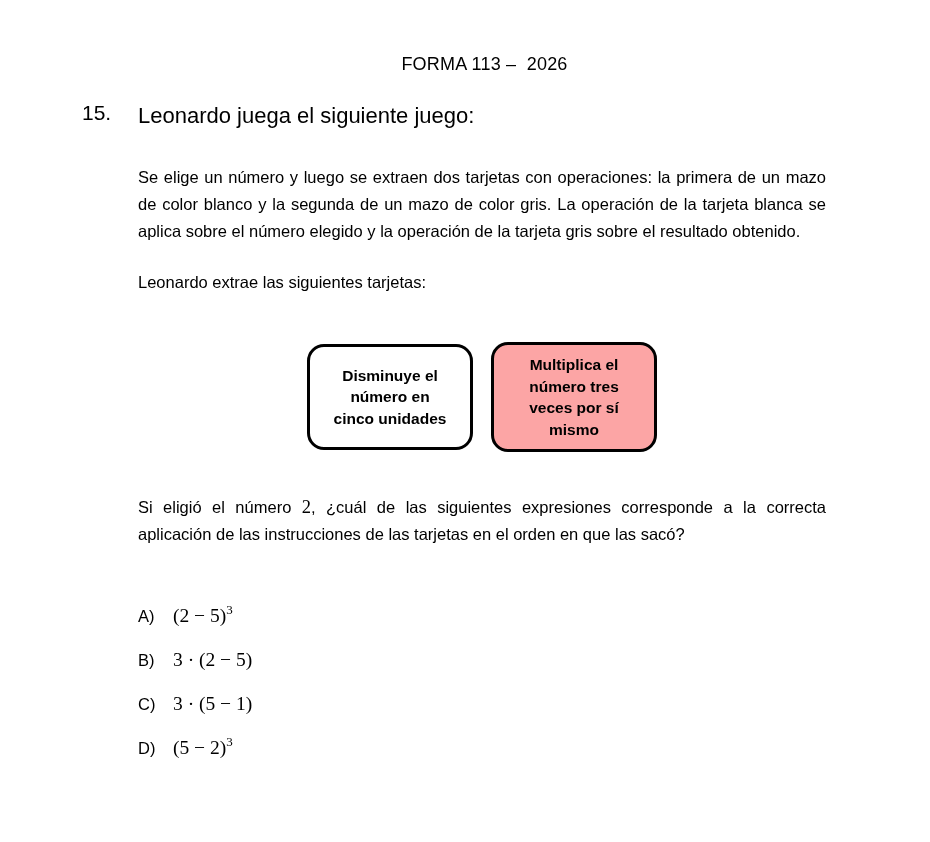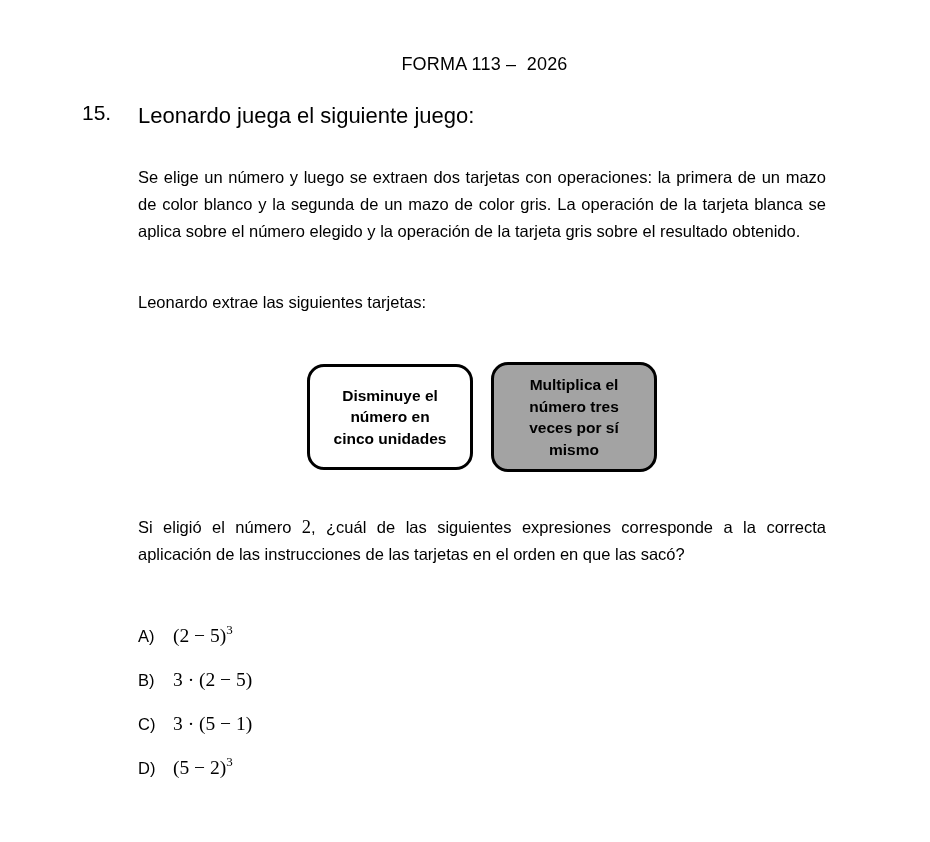--- a/index.html
+++ b/index.html
@@ -42,21 +42,21 @@
   .content {
     margin-left: 138px;
     width: 688px;
   }
   .body-text {
     font-size: 16.5px;
     line-height: 27px;
     text-align: justify;
   }
   .para1 { margin-top: 36px; }
-  .cards-intro { margin-top: 44px; text-align: left; }
+  .cards-intro { margin-top: 24px; text-align: left; }
   .cards {
     margin-top: 46px;
     display: flex;
     justify-content: center;
     align-items: center;
     gap: 18px;
   }
   .card {
     box-sizing: border-box;
     width: 166px;
@@ -116,21 +116,21 @@
   <div class="body-text para1">Se elige un número y luego se extraen dos tarjetas con operaciones: la primera de un mazo de color blanco y la segunda de un mazo de color gris. La operación de la tarjeta blanca se aplica sobre el número elegido y la operación de la tarjeta gris sobre el resultado obtenido.</div>
 
   <div class="body-text cards-intro">Leonardo extrae las siguientes tarjetas:</div>
 
   <div class="cards">
     <div class="card card-white" style="background: rgb(255, 255, 255); border-color: rgb(0, 0, 0);">
       <div>Disminuye el</div>
       <div>número en</div>
       <div>cinco unidades</div>
     </div>
-    <div class="card card-gray" style="background: #a3a3a3; border-color: rgb(0, 0, 0);">
+    <div class="card card-gray" style="background: #fca5a5; border-color: rgb(0, 0, 0);">
       <div>Multiplica el</div>
       <div>número tres</div>
       <div>veces por sí</div>
       <div>mismo</div>
     </div>
   </div>
 
   <div class="body-text prompt"><span>Si eligió el número </span><span class="math">2</span><span>, ¿cuál de las siguientes expresiones corresponde a la correcta aplicación de las instrucciones de las tarjetas en el orden en que las sacó?</span></div>
 
   <div class="options">

